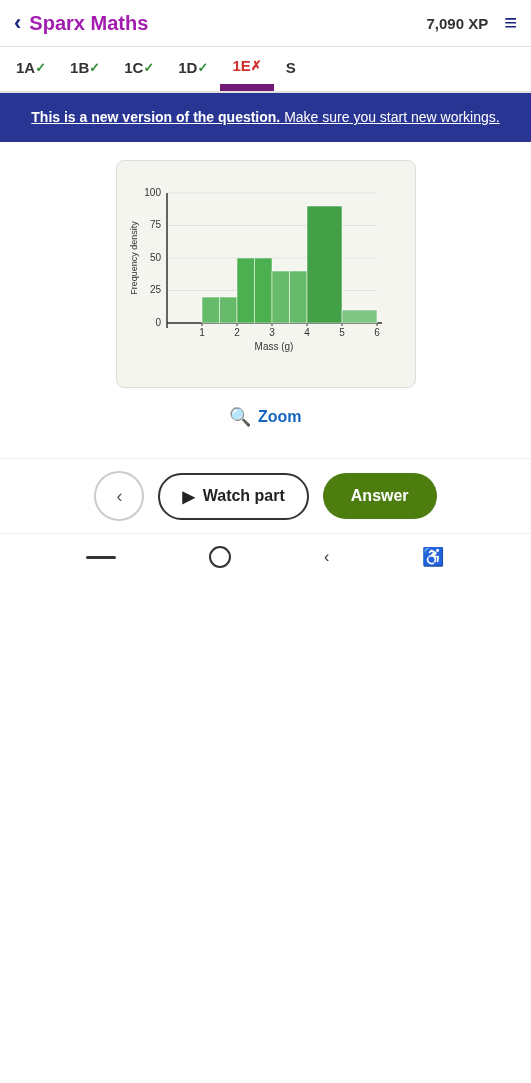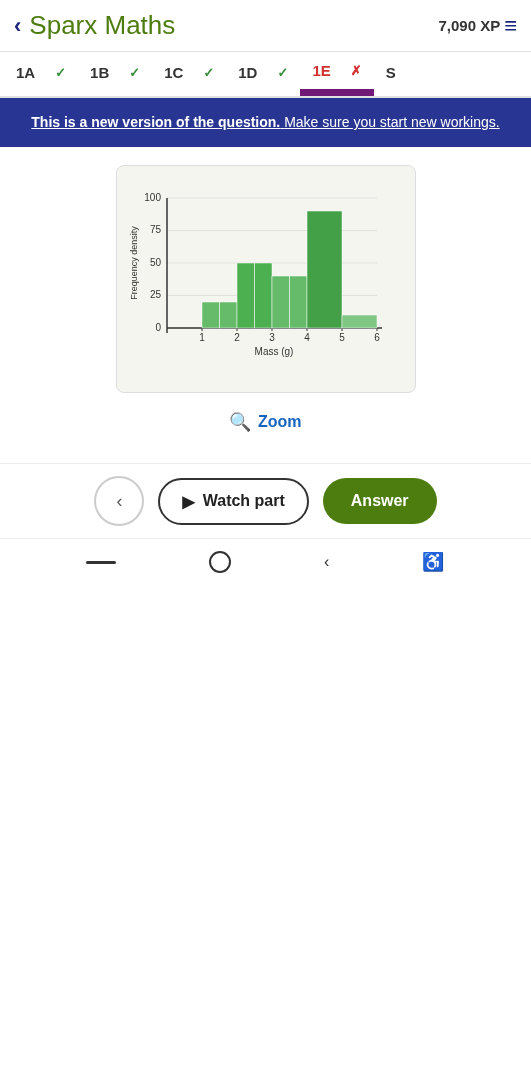--- a/index.html
+++ b/index.html
@@ -25,28 +25,28 @@
       display: flex;
       align-items: center;
       gap: 8px;
     }
     .back-chevron {
       font-size: 22px;
       color: #1a237e;
       font-weight: bold;
     }
     .header-title {
-      font-size: 26px;
-      font-weight: normal;
-      color: #4d7c0f;
+      font-size: 20px;
+      font-weight: bold;
+      color: #a21caf;
     }
     .header-right {
       display: flex;
       align-items: center;
-      gap: 4px;
+      gap: 16px;
     }
     .xp-badge {
       font-size: 15px;
       font-weight: bold;
       color: #333;
     }
     .hamburger {
       font-size: 22px;
       color: #1a237e;
       font-weight: bold;
@@ -62,21 +62,21 @@
       overflow-x: auto;
     }
     .tab {
       padding: 10px 12px;
       font-size: 15px;
       font-weight: 600;
       color: #333;
       white-space: nowrap;
       display: flex;
       align-items: center;
-      gap: 20px;
+      gap: 0;
       cursor: pointer;
       border-bottom: 3px solid transparent;
     }
     .tab.active-error {
       color: #d32f2f;
       border-bottom: 7px solid #701a75;
     }
     .tab .check {
       color: #388e3c;
       font-size: 13px;

